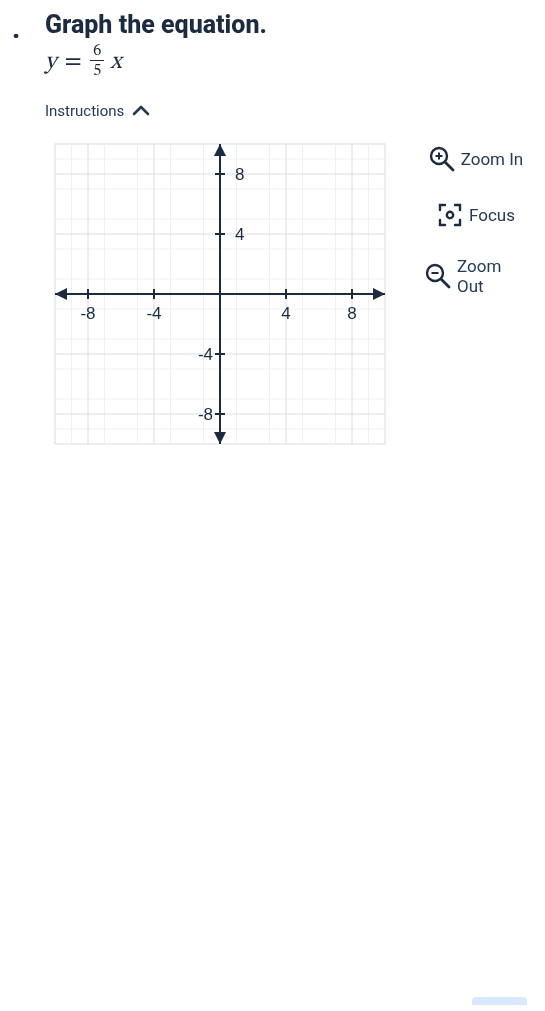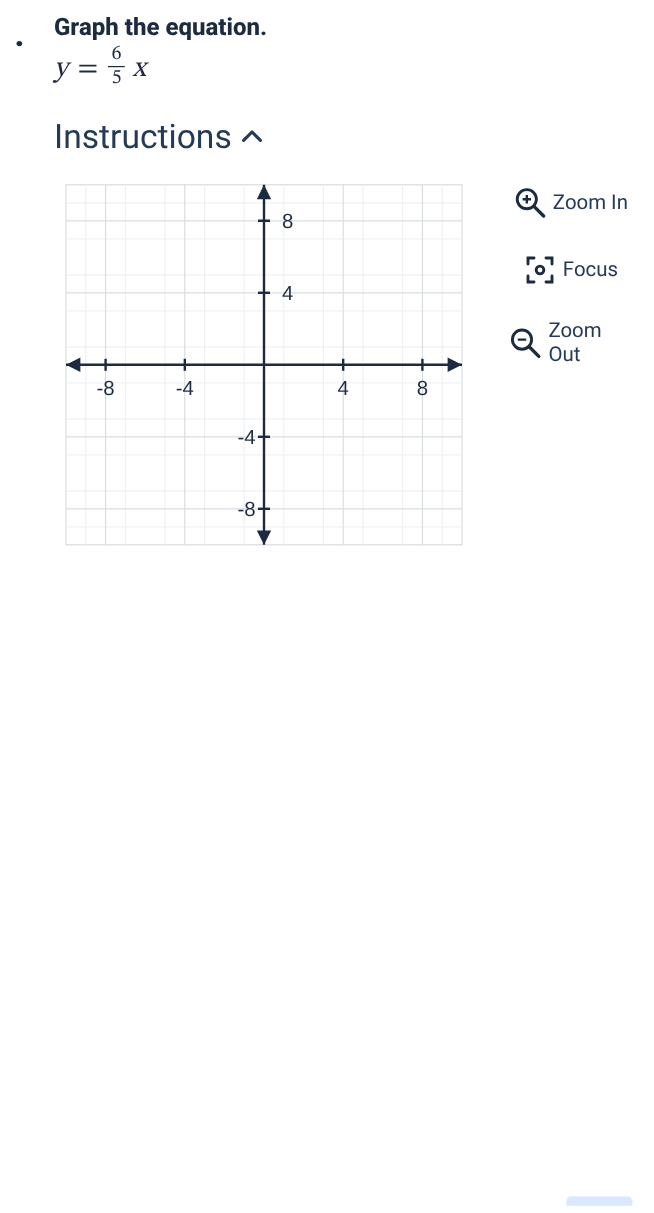--- a/index.html
+++ b/index.html
@@ -18,21 +18,21 @@
   .bullet-lead {
     position: absolute;
     left: 12px;
     top: 12px;
     font-size: 28px;
     font-weight: 800;
     color: #1c2b3f;
   }
   h1.title {
     margin: 0 0 4px 0;
-    font-size: 20px;
+    font-size: 25px;
     font-weight: 800;
     color: #1c2b3f;
   }
   .equation {
     font-family: "Cambria Math", "STIX Two Math", "Times New Roman", serif;
     font-size: 24px;
     font-style: italic;
     color: #1c2b3f;
     display: flex;
     align-items: center;
@@ -50,21 +50,21 @@
     top: -1px;
   }
   .equation .frac .num { padding: 0 3px 1px; }
   .equation .frac .den { border-top: 1.5px solid #1c2b3f; padding: 1px 3px 0; }
   .equation .eq { font-style: normal; margin: 0 2px; }
 
   .instructions-header {
     display: flex;
     align-items: center;
     gap: 8px;
-    font-size: 28px;
+    font-size: 15px;
     color: #243a57;
     cursor: pointer;
     margin-bottom: 14px;
   }
   .instructions-header .chev {
     display: inline-block;
   }
   .instructions-header svg { display:block; }
 
   ul.instructions {

